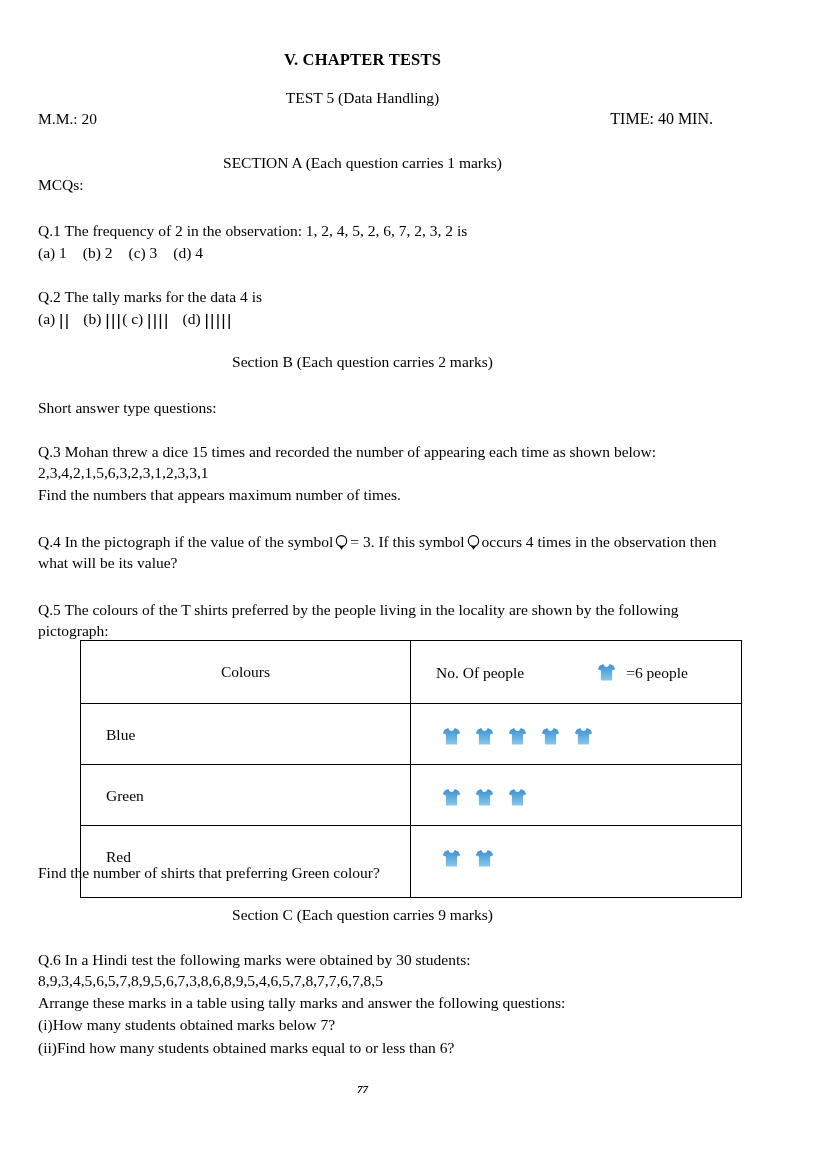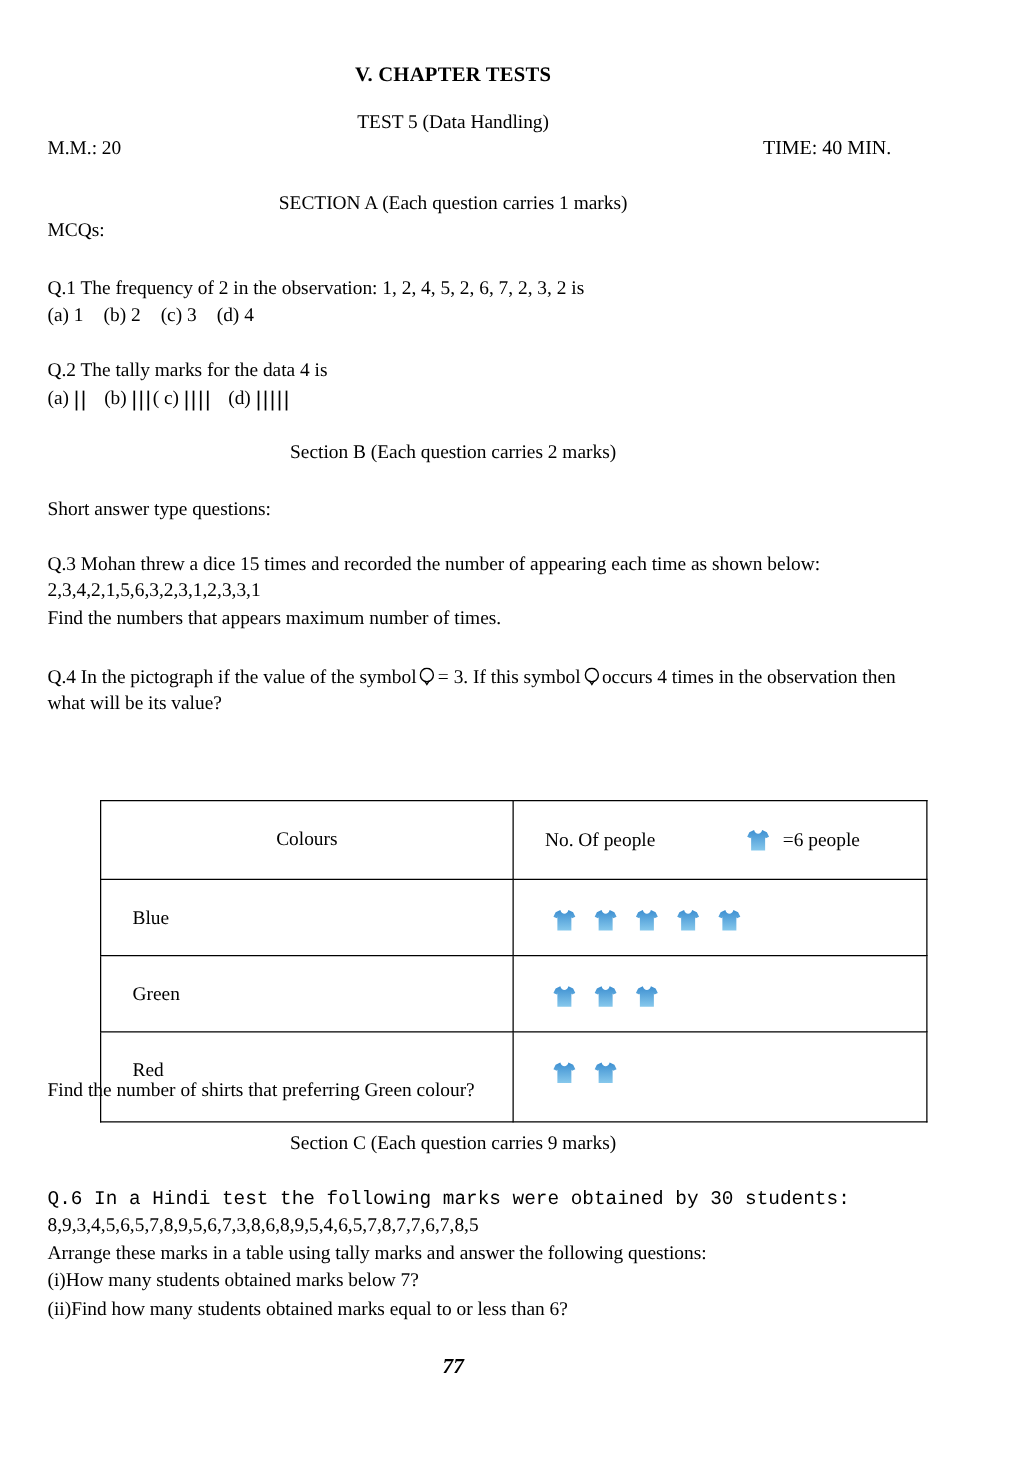--- a/index.html
+++ b/index.html
@@ -60,21 +60,21 @@
   .q1-opts   { top: 242px; }
   .q2        { top: 286px; }
   .q2-opts   { top: 308px; }
   .sa-label  { top: 397px; }
   .q3        { top: 441px; }
   .q3-data   { top: 462px; }
   .q3-ask    { top: 484px; }
   .q4        { top: 531px; }
   .q5        { top: 599px; }
   .q5-ask    { top: 862px; }
-  .q6        { top: 949px; font-family: Liberation Mono, monospace; }
+  .q6        { top: 949px; }
   .q6-data   { top: 970px; }
   .q6-ask    { top: 992px; }
   .q6-i      { top: 1014px; }
   .q6-ii     { top: 1037px; }
 
   .opt { display: inline-block; }
   .opt-gap-a { margin-right: 16px; }
   .opt-gap   { margin-right: 13px; }
 
   
@@ -141,21 +141,21 @@
   
   .shirt { display: block; }
 
   
   .page-num {
     left: 0; right: 0;
     top: 1083px;
     text-align: center;
     font-weight: bold;
     font-style: italic;
-    font-size: 17px;
+    font-size: 11px;
     font-family: "Liberation Serif", serif;
   }
 </style>
 </head>
 <body>
 
 <div class="page">
 
   <div class="abs doc-title">V. CHAPTER TESTS</div>
 
@@ -192,20 +192,23 @@
   <div class="abs txt wide q4">
     <span>Q.4 In the pictograph if the value of the symbol</span><span class="sym-glyph"><svg width="13" height="15" viewBox="0 0 13 15">
           <ellipse cx="6.5" cy="6" rx="5.2" ry="5.4" fill="none" stroke="#000" stroke-width="1.1"></ellipse>
           <path d="M4.6 10.6 L6.5 13.6 L8.4 10.6" fill="none" stroke="#000" stroke-width="1.1"></path>
         </svg></span><span>= 3. If this symbol</span><span class="sym-glyph"><svg width="13" height="15" viewBox="0 0 13 15">
           <ellipse cx="6.5" cy="6" rx="5.2" ry="5.4" fill="none" stroke="#000" stroke-width="1.1"></ellipse>
           <path d="M4.6 10.6 L6.5 13.6 L8.4 10.6" fill="none" stroke="#000" stroke-width="1.1"></path>
         </svg></span><span>occurs 4 times in the observation then</span><br><span>what will be its value?</span>
   </div>
 
+  <div class="abs txt wide q5">
+    <span>Q.5 The colours of the T shirts preferred by the people living in the locality are shown by the following</span><br><span>pictograph:</span>
+  </div>
 
   <table class="abs picto-table">
     <tbody>
         <tr class="row-h-head">
       <td class="col-left">
         <div class="hdr-colours">Colours</div>
       </td>
       <td class="col-right">
         <div class="hdr-right">
           <span class="lbl">No. Of people</span>

